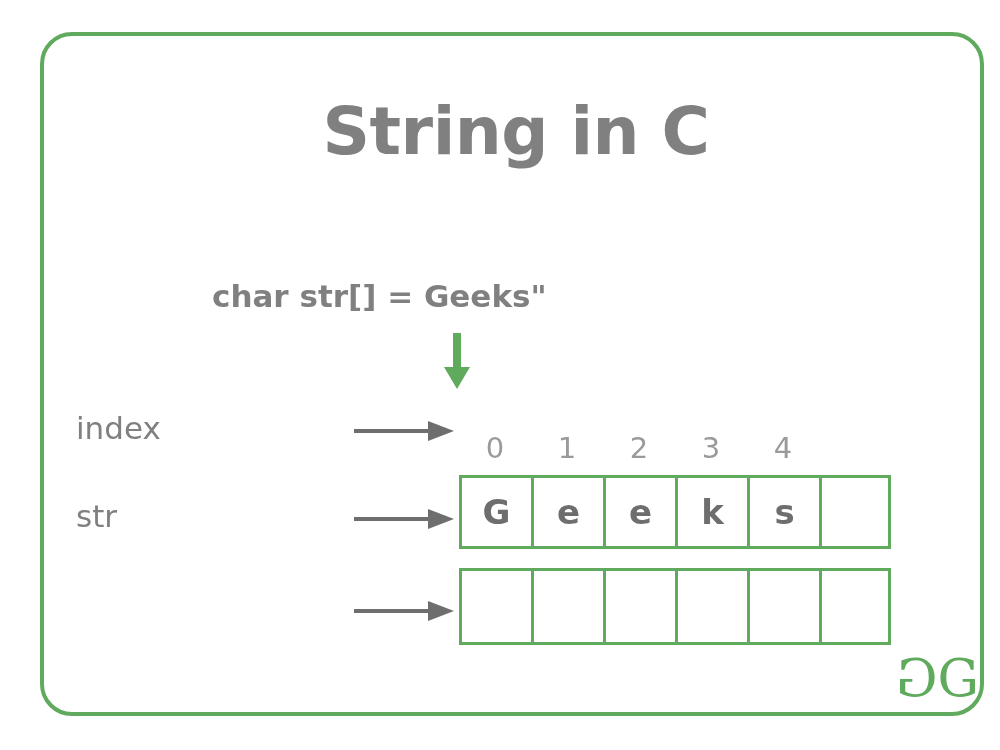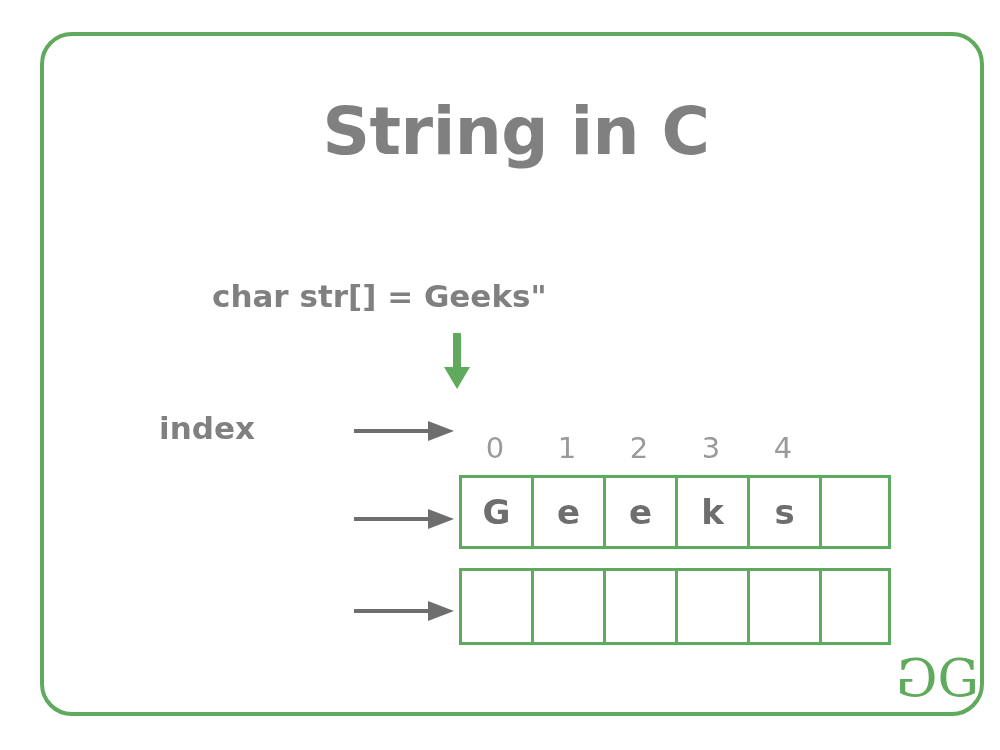--- a/index.html
+++ b/index.html
@@ -66,23 +66,23 @@
     left: 428px;
     top: 333px;
     width: 26px;
     height: 56px;
   }
 
   
   .row-label {
     position: absolute;
     font-size: 31px;
-    font-weight: 700;
+    font-weight: 400;
     color: #808080;
-    text-align: center;
+    text-align: left;
     white-space: nowrap;
   }
   .label-index { left: 60px; top: 410px; width: 262px; }
   .label-str   { left: 60px; top: 498px; width: 262px; }
   .label-addr  { left: 60px; top: 590px; width: 262px; }
 
   
   .point-arrow {
     position: absolute;
     width: 100px;
@@ -179,20 +179,21 @@
 
   <div class="index-strip">
     <div class="index-cell">0</div>
     <div class="index-cell">1</div>
     <div class="index-cell">2</div>
     <div class="index-cell">3</div>
     <div class="index-cell">4</div>
     <div class="index-cell"></div>
   </div>
 
+  <div class="row-label label-str">str</div>
   <div class="point-arrow arrow-str">
     <svg width="100" height="24" viewBox="0 0 100 24" xmlns="http://www.w3.org/2000/svg">
       <rect x="0" y="10" width="80" height="4" fill="#6e6e6e"></rect>
       <polygon points="100,12 74,2 74,22" fill="#6e6e6e"></polygon>
     </svg>
   </div>
 
   <div class="box-row row-str">
     <div class="box-cell">G</div>
     <div class="box-cell">e</div>

